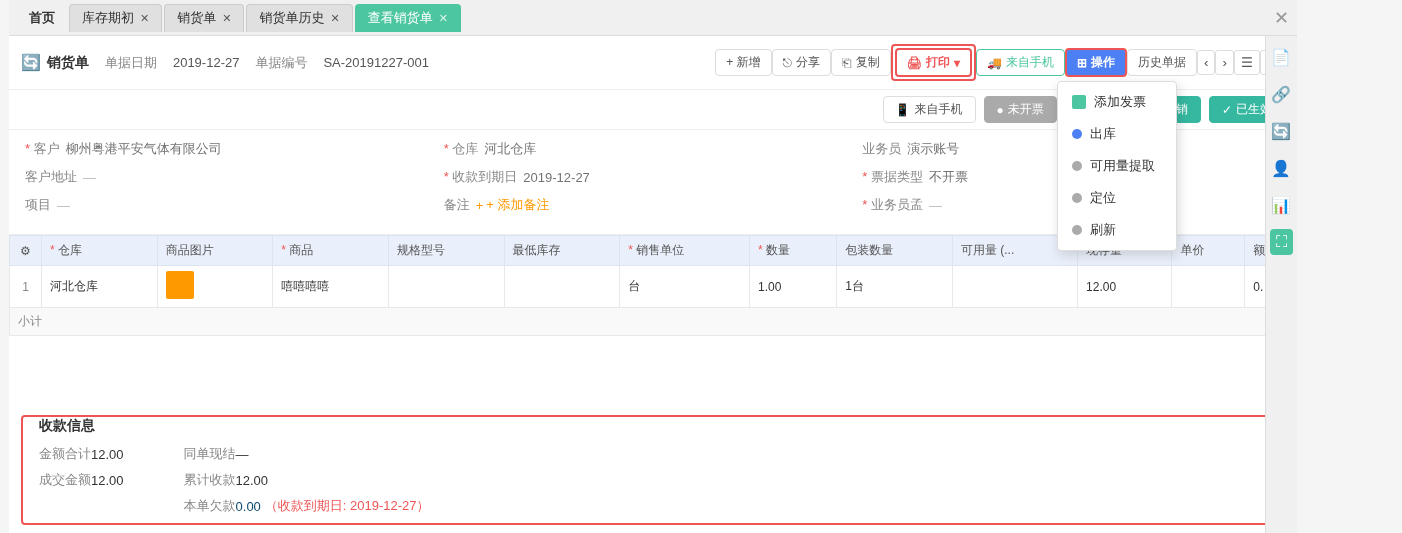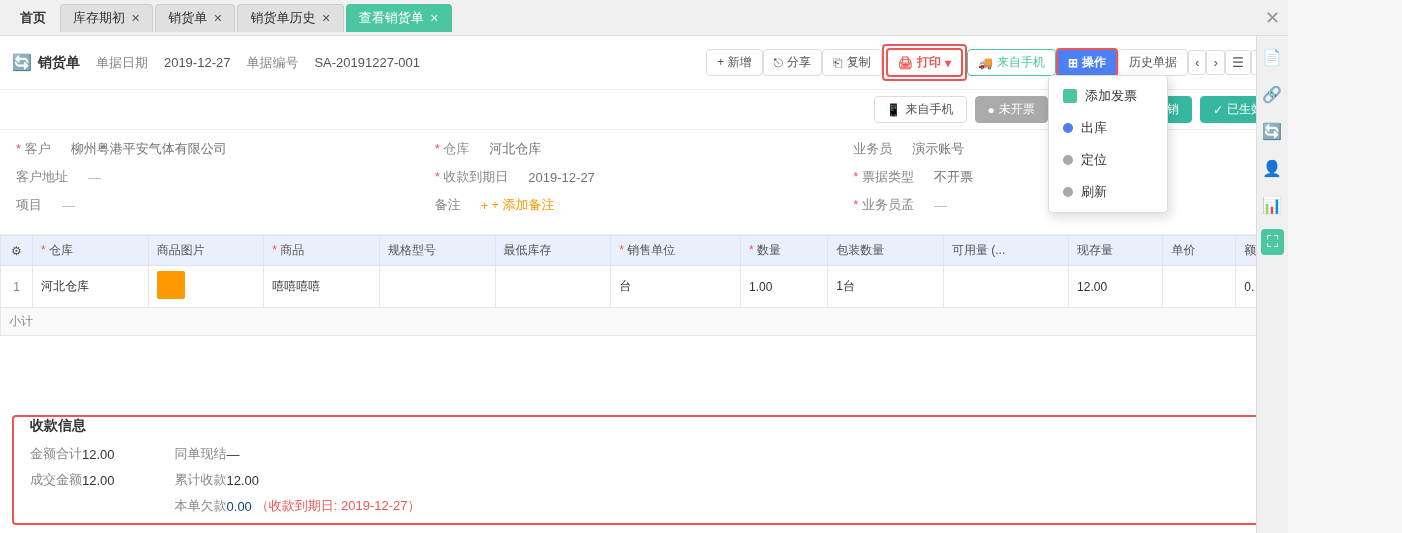--- a/index.html
+++ b/index.html
@@ -53,21 +53,21 @@
     .btn-toolbar {
       display: flex; align-items: center; gap: 4px; padding: 4px 12px; border-radius: 4px;
       border: 1px solid #ddd; cursor: pointer; font-size: 12px; background: #fff; color: #555;
     }
     .btn-toolbar.teal { background: #36b8a0; color: #fff; border-color: #36b8a0; }
     .btn-toolbar.gray { background: #aaa; color: #fff; border-color: #aaa; }
 
     
     .form-area { padding: 10px 16px; border-bottom: 1px solid #eee; }
     .form-row { display: flex; align-items: center; margin-bottom: 10px; gap: 0; }
-    .form-field { display: flex; align-items: center; flex: 1; gap: 20px; }
+    .form-field { display: flex; align-items: center; flex: 1; gap: 6px; }
     .form-label { color: #888; font-size: 13px; white-space: nowrap; }
     .form-label.required::before { content: '* '; color: #e55; }
     .form-value { color: #737373; font-size: 13px; }
     .form-value.muted { color: #bbb; }
     .add-note { color: #f90; cursor: pointer; display: flex; align-items: center; gap: 3px; }
 
     
     .table-area { flex: 1; overflow: auto; }
     table { width: 100%; border-collapse: collapse; font-size: 12px; }
     thead tr { background: #eaf0fb; }
@@ -92,41 +92,41 @@
     .right-sidebar {
       position: absolute; right: 0; top: 36px; width: 32px; background: #f0f0f0;
       display: flex; flex-direction: column; align-items: center; padding: 8px 0; gap: 10px;
       border-left: 1px solid #ddd; height: calc(533px - 36px);
     }
     .sidebar-icon { font-size: 16px; color: #888; cursor: pointer; padding: 4px; }
     .sidebar-icon.green-bg { background: #4cc6a0; color: #fff; border-radius: 4px; padding: 4px 6px; }
 
     
     .dropdown-menu {
-      position: absolute; right: 120px; top: 75px; background: #fff; border: 1px solid #ddd;
+      position: absolute; right: 120px; top: 81px; background: #fff; border: 1px solid #ddd;
       border-radius: 4px; box-shadow: 2px 4px 12px rgba(0,0,0,0.15); z-index: 100;
       min-width: 120px; padding: 4px 0;
     }
     .dropdown-item {
       display: flex; align-items: center; gap: 8px; padding: 7px 14px; cursor: pointer;
       font-size: 13px; color: #333;
     }
     .dropdown-dot { width: 10px; height: 10px; border-radius: 50%; display: inline-block; }
     .dot-blue { background: #4e80f5; }
     .dot-gray { background: #aaa; }
     .dropdown-icon-sq { width: 14px; height: 14px; background: #4cc6a0; border-radius: 2px; display: inline-block; }
 
     
     .highlight-red { border: 2px solid #e55 !important; }
     .print-btn-highlight { border: 2px solid #e55; border-radius: 4px; padding: 2px; }
   </style>
 </head>
 <body>
 
-<div style="position:relative; width:1288px; height:533px; overflow:hidden; background:#fff;">
+<div style="position:relative; width:1288px; height:533px; overflow:hidden; background:#fff;margin-left:9px;">
 
   <div class="tab-bar">
     <div class="tab tab-home">
       <span>首页</span>
     </div>
     <div class="tab">
       <span>库存期初</span>
       <span class="close">✕</span>
     </div>
     <div class="tab">
@@ -347,20 +347,24 @@
     <div class="dropdown-item">
       <span class="dropdown-icon-sq"></span>
       <span>添加发票</span>
     </div>
     <div class="dropdown-item">
       <span class="dropdown-dot dot-blue"></span>
       <span>出库</span>
     </div>
     <div class="dropdown-item">
       <span class="dropdown-dot dot-gray"></span>
+      <span>可用量提取</span>
+    </div>
+    <div class="dropdown-item">
+      <span class="dropdown-dot dot-gray"></span>
       <span>定位</span>
     </div>
     <div class="dropdown-item">
       <span class="dropdown-dot dot-gray"></span>
       <span>刷新</span>
     </div>
   </div>
 
   <div class="right-sidebar">
     <span class="sidebar-icon">📄</span>

